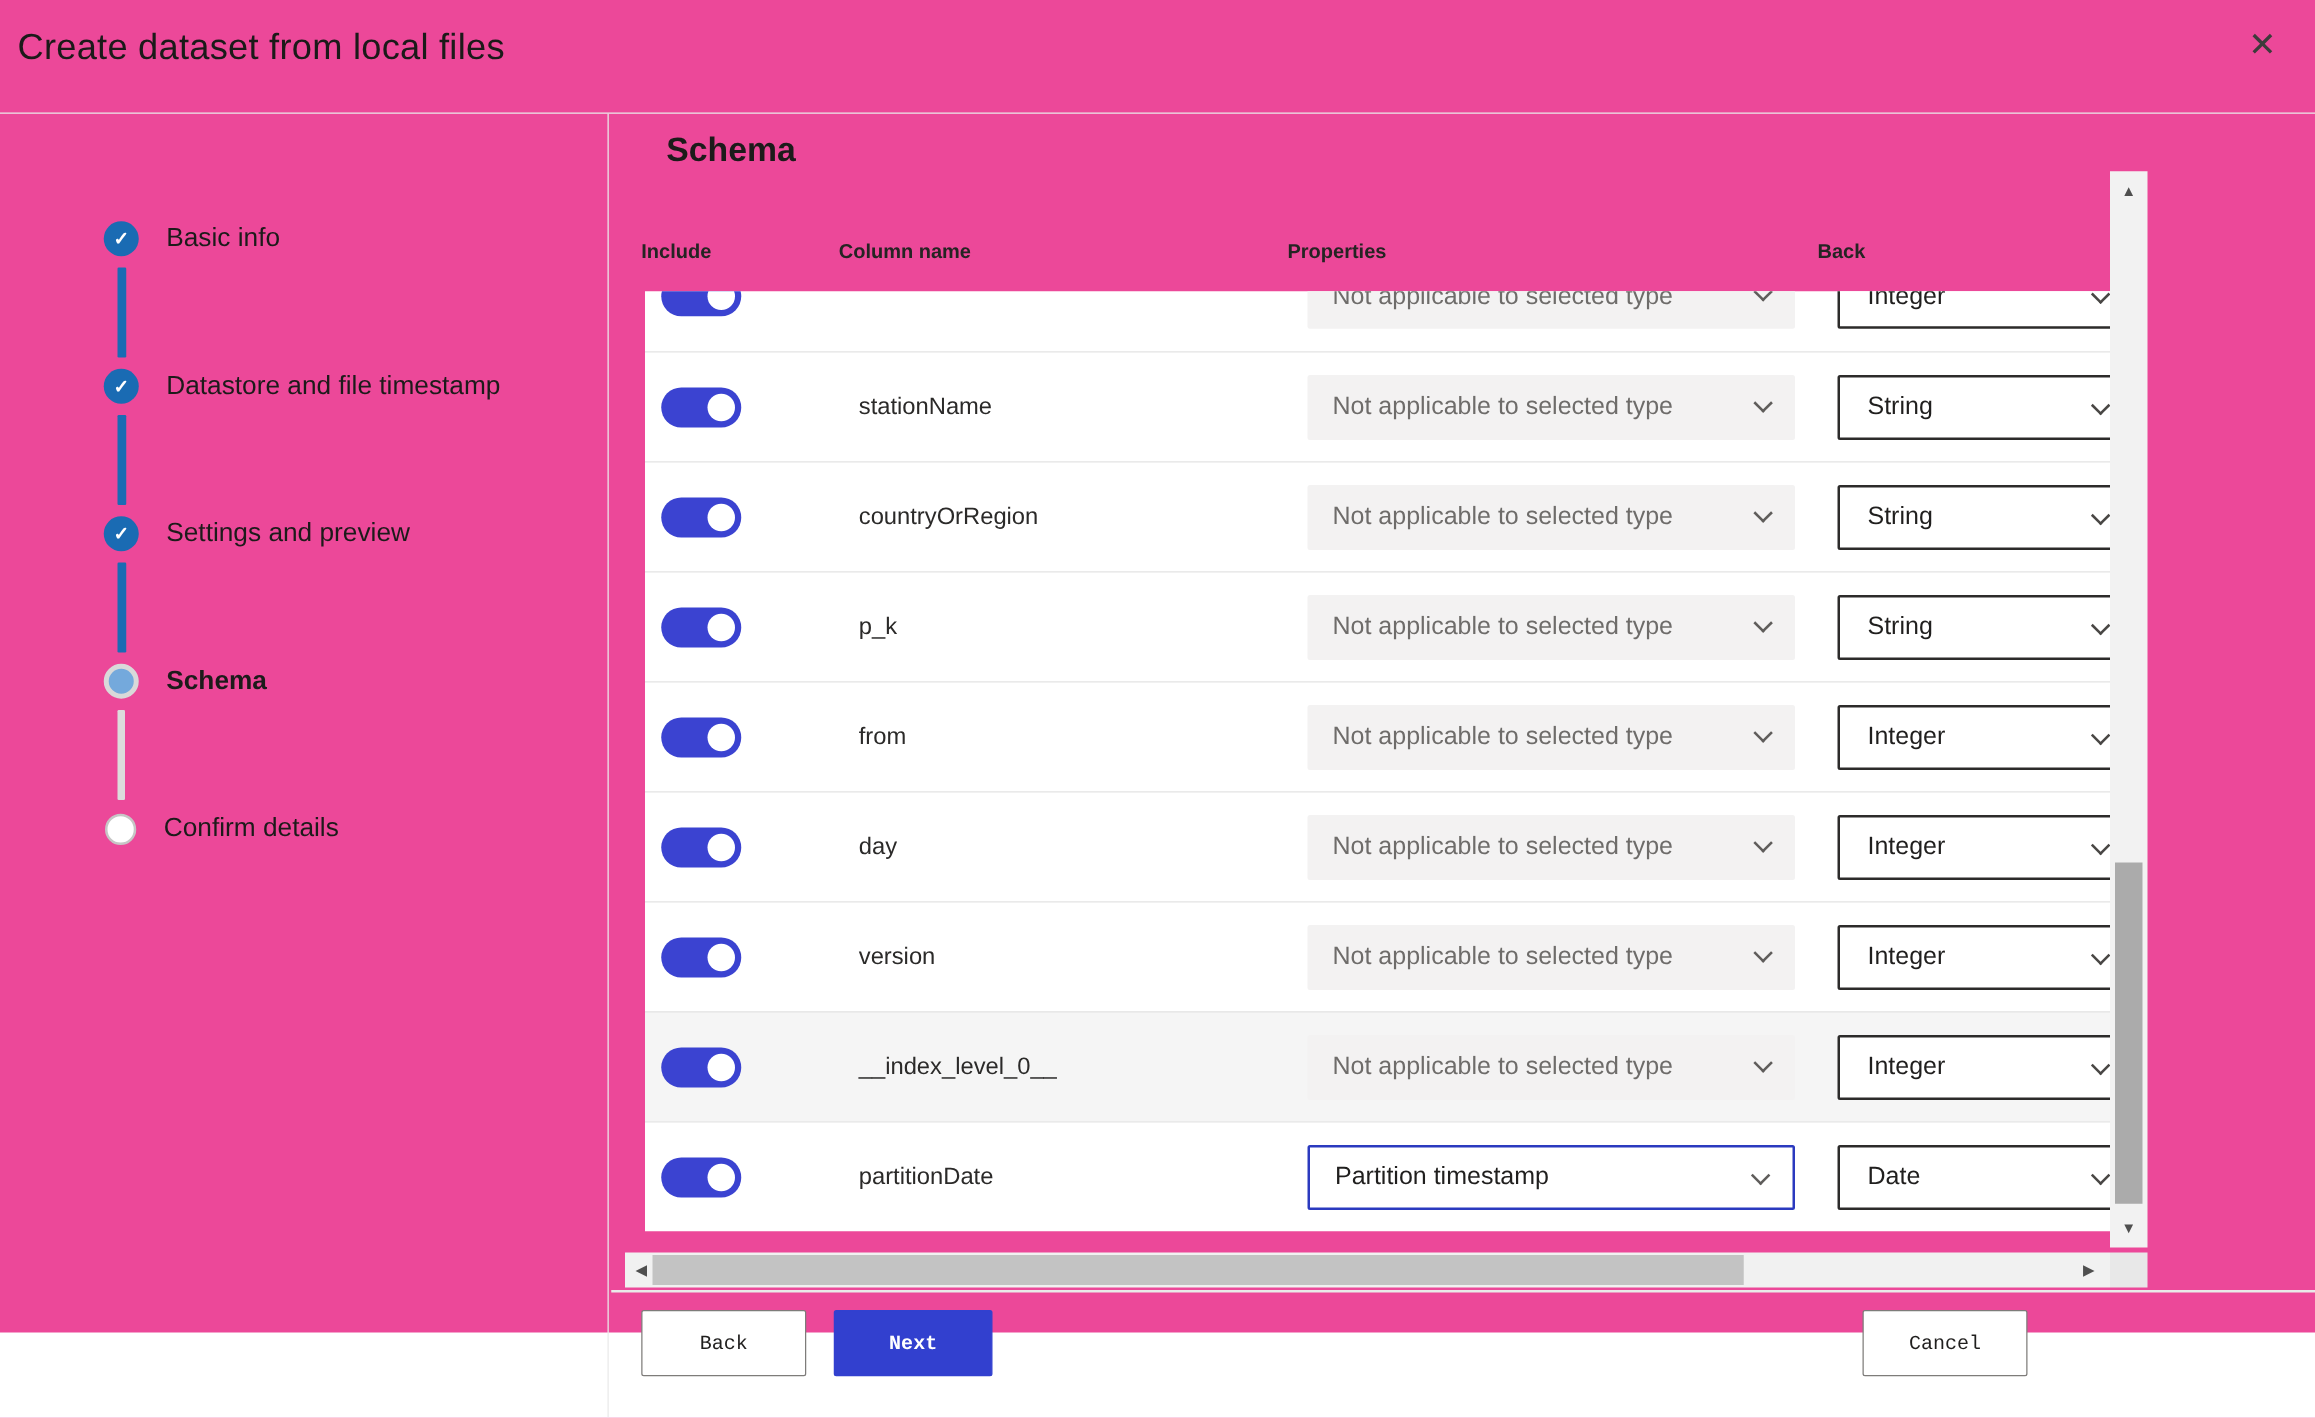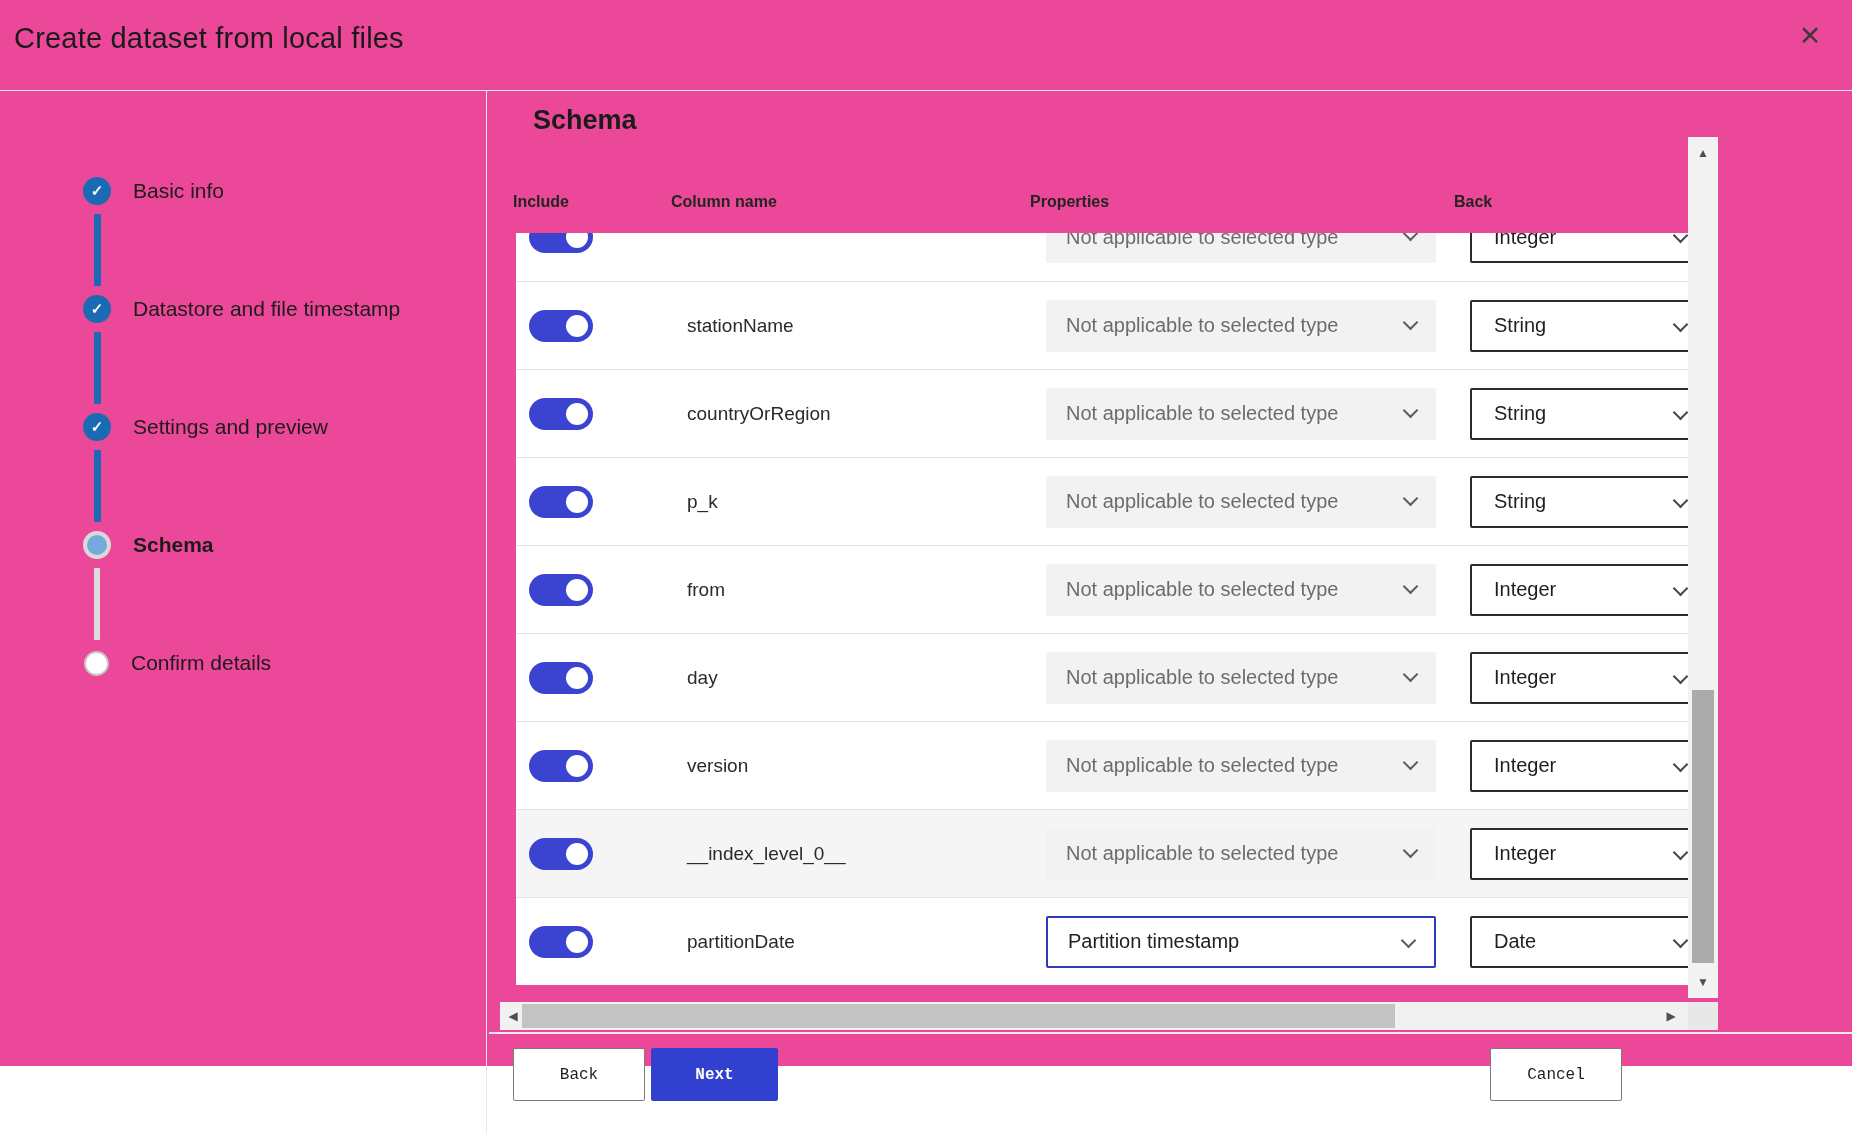--- a/index.html
+++ b/index.html
@@ -76,21 +76,21 @@
   .hscroll .arrow.right { right:4px; }
   .hscroll .thumb { position:absolute; left:22px; top:2px; width:873px; height:24px; background:#c3c3c3; cursor:pointer; }
   .scroll-corner { position:absolute; left:1201px; top:911px; width:30px; height:28px; background:#e8e8e8; }
 
   .bottom-divider { position:absolute; left:2px; top:941px; width:1363px; height:0; border-top:2px solid #e9e9e9; }
 
   
   .btn { position:absolute; top:957px; height:53px; border-radius:2px; font-size:16px; display:flex; align-items:center; justify-content:center;
          cursor:pointer; font-family:Liberation Mono, monospace; }
   .btn-back { left:26px; width:132px; background:#fff; border:1px solid #7e7c7a; color:#201f1e; }
-  .btn-next { left:164px; width:127px; background:#3240cf; border:1px solid #3240cf; color:#fff; font-weight:600; }
+  .btn-next { left:180px; width:127px; background:#3240cf; border:1px solid #3240cf; color:#fff; font-weight:600; }
   .btn-cancel { left:1003px; width:132px; background:#fff; border:1px solid #7e7c7a; color:#201f1e; }
 </style>
 </head>
 <body>
 
 <div class="dialog">
 
   <div class="titlebar">
     <div class="title">Create dataset from local files</div>
     <div class="close-btn">✕</div>

